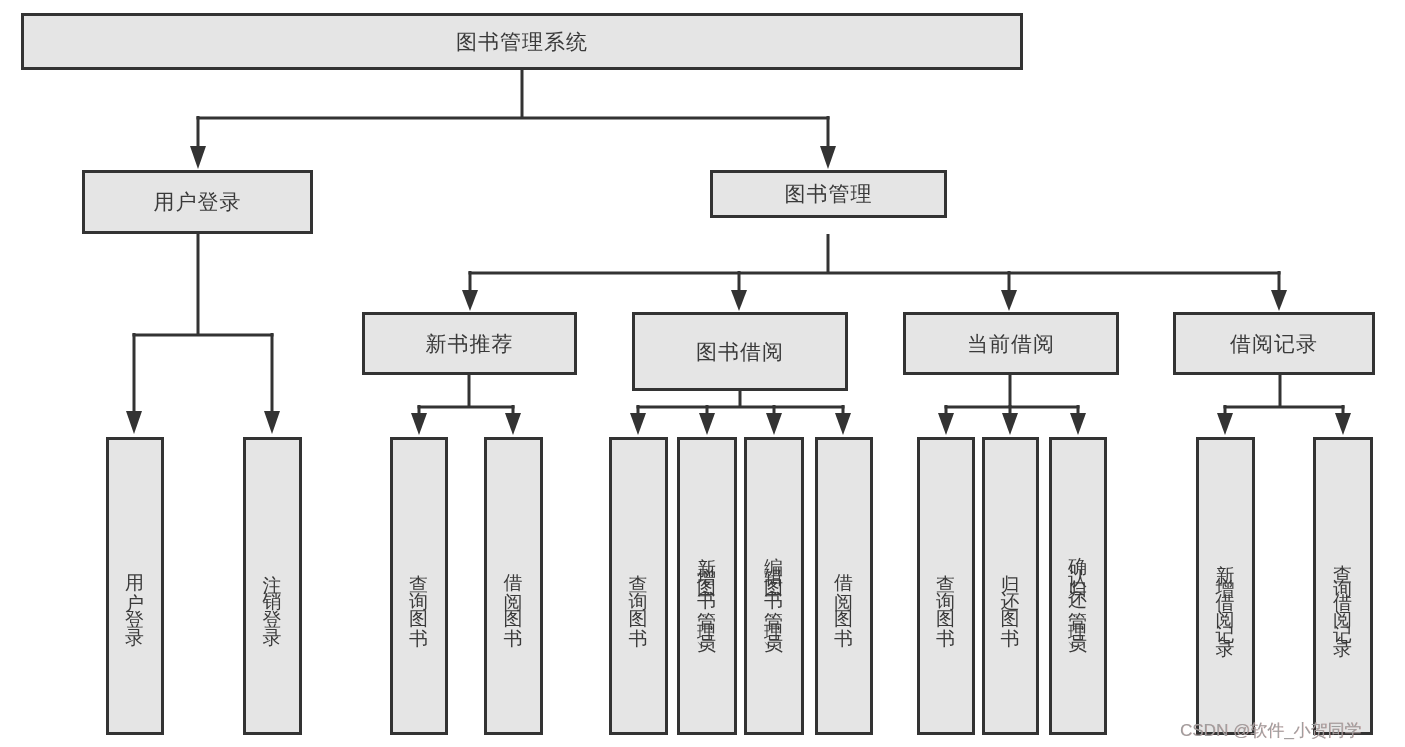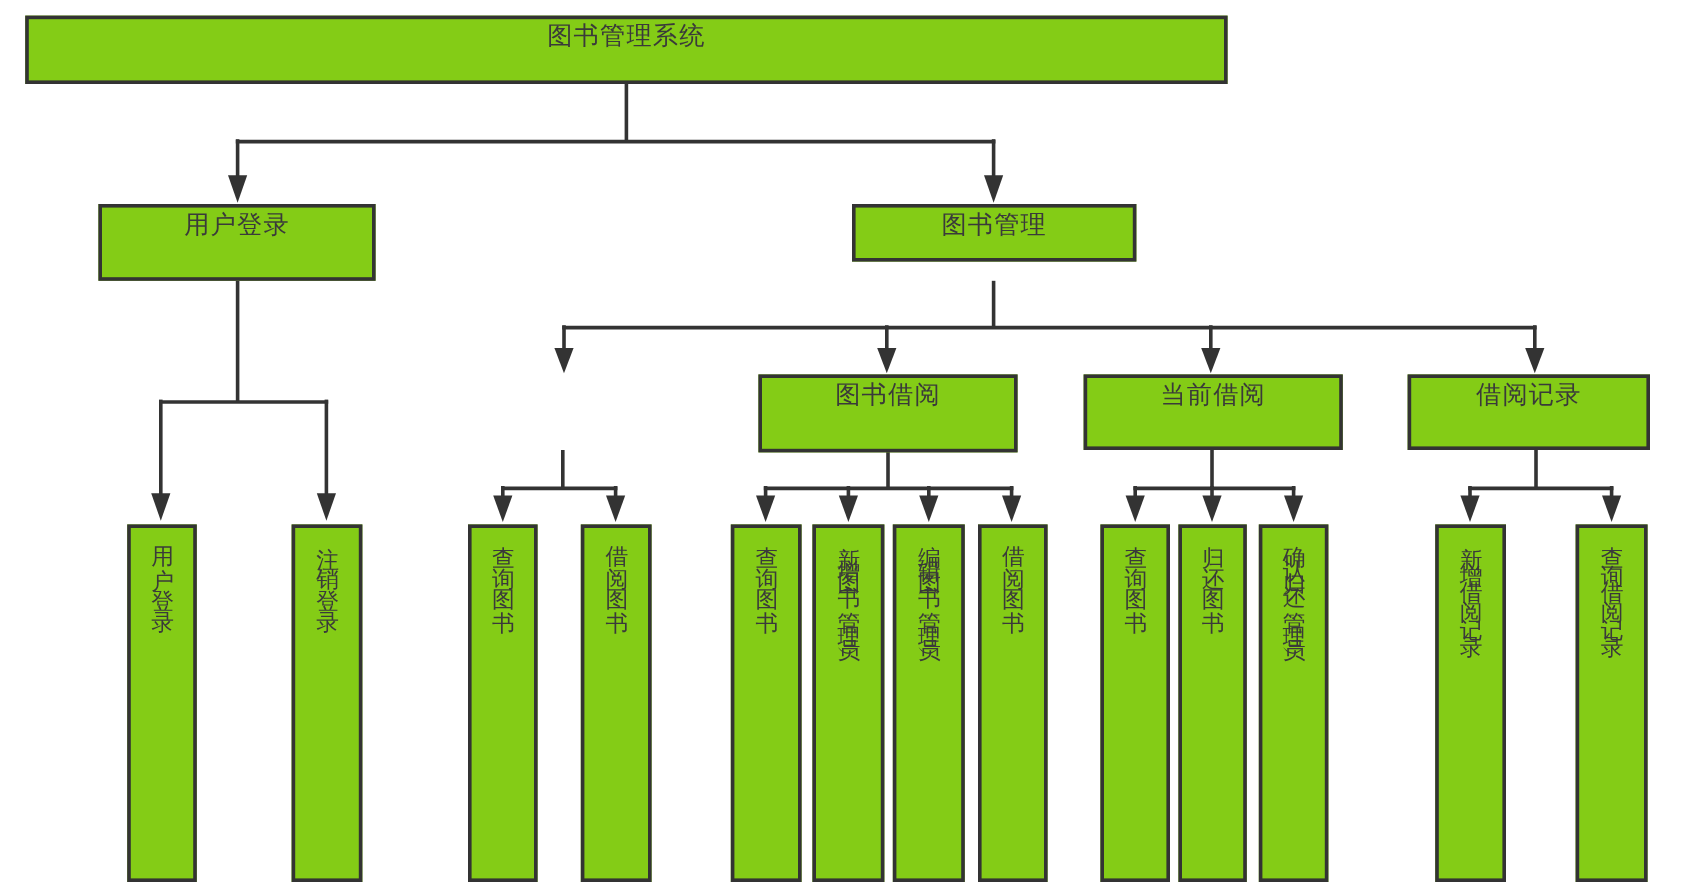--- a/index.html
+++ b/index.html
@@ -11,22 +11,23 @@
     overflow:hidden;
   }
   .connectors {
     position:absolute; left:0; top:0; width:1405px; height:747px;
     pointer-events:none;
   }
   .node {
     position:absolute;
     box-sizing:border-box;
     border:3px solid #333333;
-    background:#84cc16;
+    background:#e5e5e5;
     display:flex;
+    align-items:center;
     justify-content:center;
     color:#3a3a3a;
     z-index:2;
   }
   .hbox { font-size:21px; letter-spacing:1px; }
   .vbox span {
     writing-mode:vertical-rl;
     font-size:19px;
     line-height:1;
     color:#3a3a3a;
@@ -128,21 +129,24 @@
     <span>图书管理系统</span>
   </div>
 
   <div class="node hbox" style="left:82px; top:170px; width:231px; height:64px;">
     <span>用户登录</span>
   </div>
   <div class="node hbox" style="left:710px; top:170px; width:237px; height:48px;">
     <span>图书管理</span>
   </div>
 
-  <div class="node hbox" style="left:632px; top:312px; width:216px; height:65px;">
+  <div class="node hbox" style="left:362px; top:312px; width:215px; height:63px;">
+    <span>新书推荐</span>
+  </div>
+  <div class="node hbox" style="left:632px; top:312px; width:216px; height:79px;">
     <span>图书借阅</span>
   </div>
   <div class="node hbox" style="left:903px; top:312px; width:216px; height:63px;">
     <span>当前借阅</span>
   </div>
   <div class="node hbox" style="left:1173px; top:312px; width:202px; height:63px;">
     <span>借阅记录</span>
   </div>
 
   <div class="node vbox sp4" style="left:106px; top:437px; width:58px; height:298px;">
@@ -182,14 +186,15 @@
     <span>确认归还（管理员）</span>
   </div>
 
   <div class="node vbox sp6" style="left:1196px; top:437px; width:59px; height:298px;">
     <span>新增借阅记录</span>
   </div>
   <div class="node vbox sp6" style="left:1313px; top:437px; width:60px; height:298px;">
     <span>查询借阅记录</span>
   </div>
 
+  <div class="watermark">CSDN @软件_小贺同学</div>
 
 </div>
 
 </body></html>

